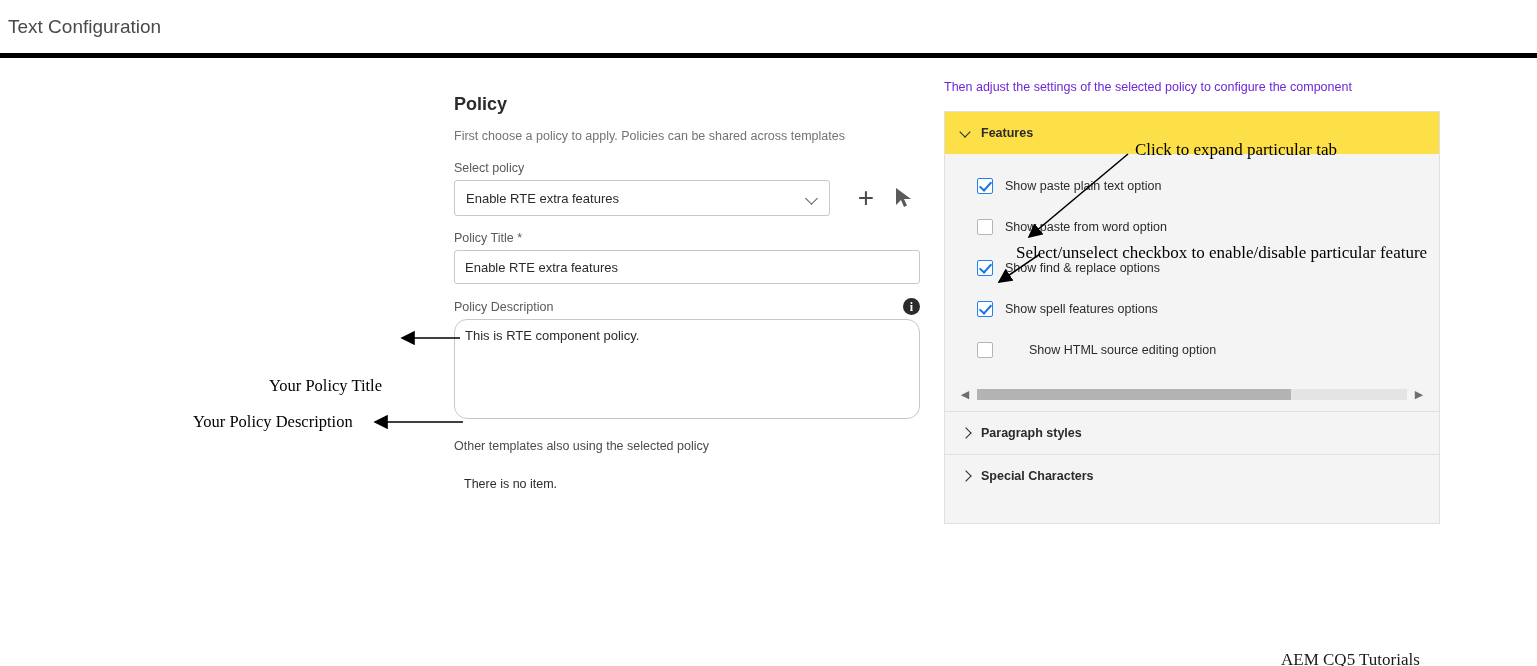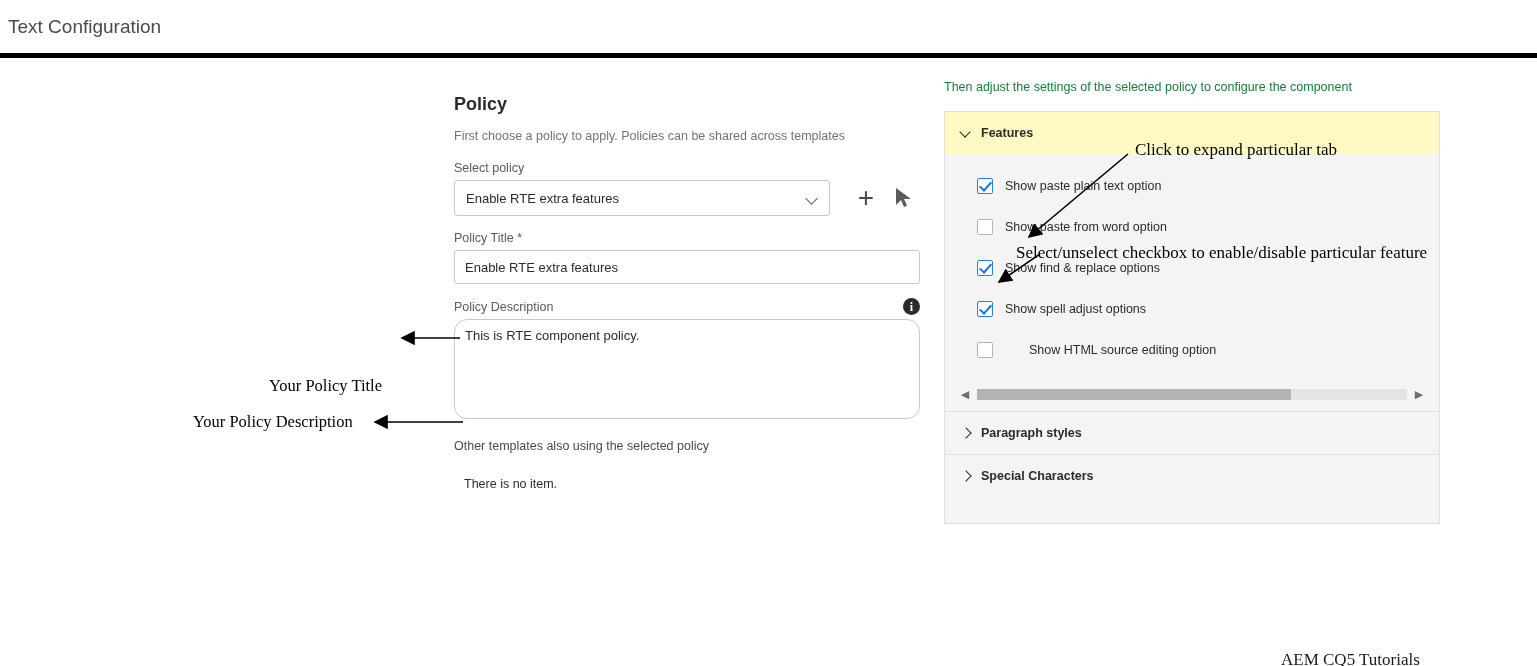--- a/index.html
+++ b/index.html
@@ -172,40 +172,40 @@
     top: 22px;
     width: 496px;
   }
   .props-title {
     font-size: 17px;
     font-weight: bold;
     margin: 0 0 14px 0;
   }
   .props-sub {
     font-size: 12.5px;
-    color: #15803d;
+    color: #6d28d9;
     margin-bottom: 17px;
   }
   .accordion {
     border: 1px solid #e0e0e0;
     border-bottom: none;
   }
   .acc-section { border-bottom: 1px solid #e0e0e0; }
   .acc-header {
     display: flex;
     align-items: center;
     gap: 9px;
     padding: 14px 16px;
     font-size: 12.5px;
     font-weight: bold;
     color: #2b2b2b;
     background: #f4f4f4;
     cursor: pointer;
   }
-  .acc-header.open { background: #fef9c3; }
+  .acc-header.open { background: #fde047; }
   .caret {
     width: 11px; height: 11px;
     position: relative;
     display: inline-block;
     flex: 0 0 11px;
   }
   .caret::before {
     content: "";
     position: absolute;
     left: 1px; top: 1px;
@@ -362,21 +362,21 @@
           <div class="check-row">
             <span class="cb"></span>
             <span class="check-label">Show paste from word option</span>
           </div>
           <div class="check-row">
             <span class="cb checked"></span>
             <span class="check-label">Show find &amp; replace options</span>
           </div>
           <div class="check-row">
             <span class="cb checked"></span>
-            <span class="check-label">Show spell adjust options</span>
+            <span class="check-label">Show spell features options</span>
           </div>
           <div class="check-row">
             <span class="cb"></span>
             <span class="check-label">Show HTML source editing option</span>
           </div>
         </div>
         <div class="hscroll">
           <span class="hs-arrow">◀</span>
           <span class="hs-track">
             <span class="hs-thumb"></span>

